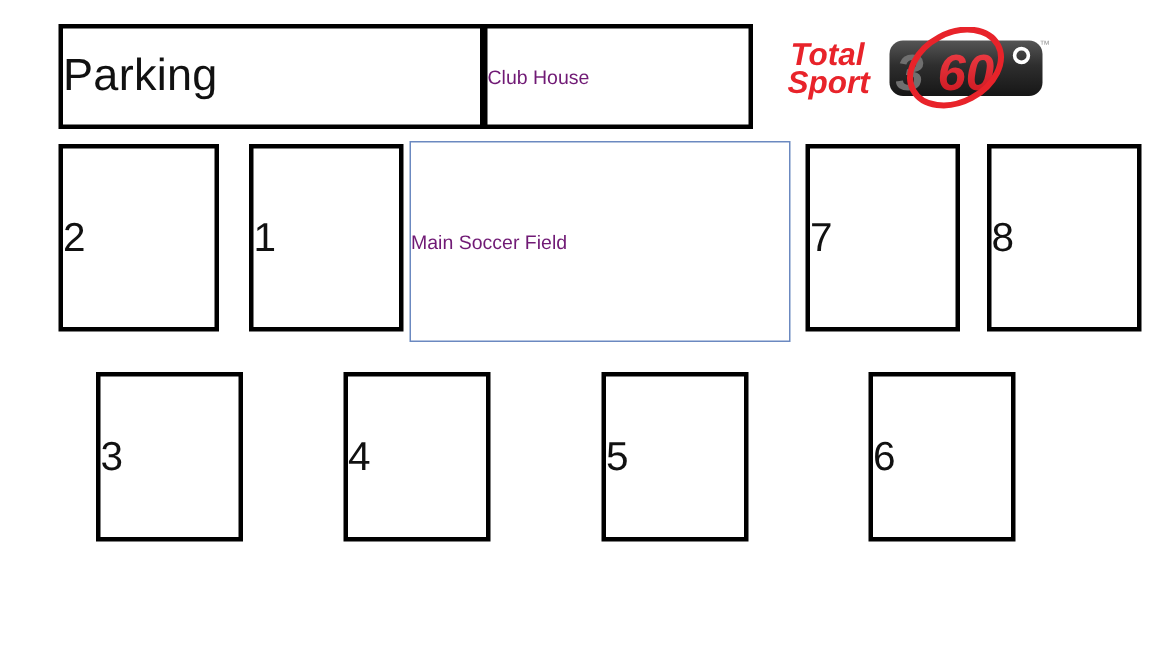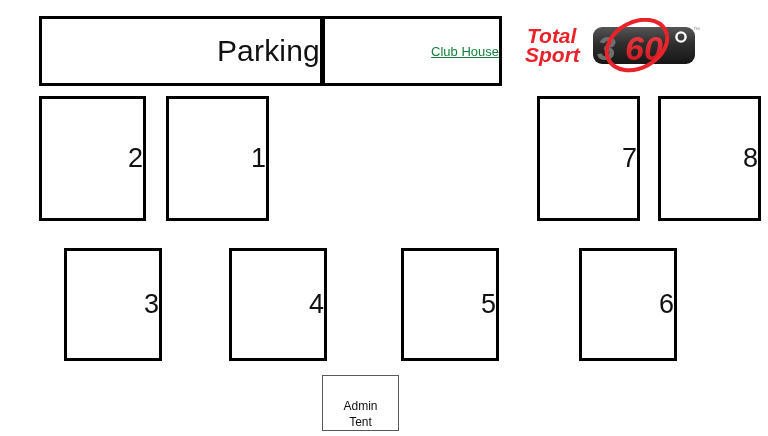--- a/index.html
+++ b/index.html
@@ -19,21 +19,21 @@
     overflow: hidden;
   }
 
   
   .box {
     position: absolute;
     box-sizing: border-box;
     background: #ffffff;
     display: flex;
     align-items: center;
-    justify-content: flex-end;
+    justify-content: flex-start;
     text-align: center;
   }
   .box-thick {
     border: 3px solid #000000;
   }
   .box-thin-blue {
     border: 1px solid #6b89c0;
   }
   .box-thin-gray {
     border: 1px solid #595959;
@@ -41,23 +41,22 @@
 
   
   .label-xl {
     font-size: 30px;
     color: #111111;
     font-weight: 400;
     letter-spacing: 0.2px;
   }
   .label-md {
     font-size: 13px;
-    color: #15803d;
-    font-weight: 400;
-    text-decoration: underline;
+    color: #701a75;
+    font-weight: 400;
   }
   .label-sm {
     font-size: 12px;
     color: #111111;
     font-weight: 400;
     line-height: 1.35;
   }
   .label-num {
     font-size: 27px;
     color: #111111;
@@ -163,20 +162,23 @@
   </div>
 
   <div class="box box-thick" id="field-box-2">
     <span class="label-num">2</span>
   </div>
 
   <div class="box box-thick" id="field-box-1">
     <span class="label-num">1</span>
   </div>
 
+  <div class="box box-thin-blue" id="main-soccer-field">
+    <span class="label-md">Main Soccer Field</span>
+  </div>
 
   <div class="box box-thick" id="field-box-7">
     <span class="label-num">7</span>
   </div>
 
   <div class="box box-thick" id="field-box-8">
     <span class="label-num">8</span>
   </div>
 
   <div class="box box-thick" id="field-box-3">
@@ -188,18 +190,14 @@
   </div>
 
   <div class="box box-thick" id="field-box-5">
     <span class="label-num">5</span>
   </div>
 
   <div class="box box-thick" id="field-box-6">
     <span class="label-num">6</span>
   </div>
 
-  <div class="box box-thin-gray" id="admin-tent-box">
-    <span class="label-sm">Admin</span>
-    <span class="label-sm">Tent</span>
-  </div>
 
 </div>
 
 </body></html>

